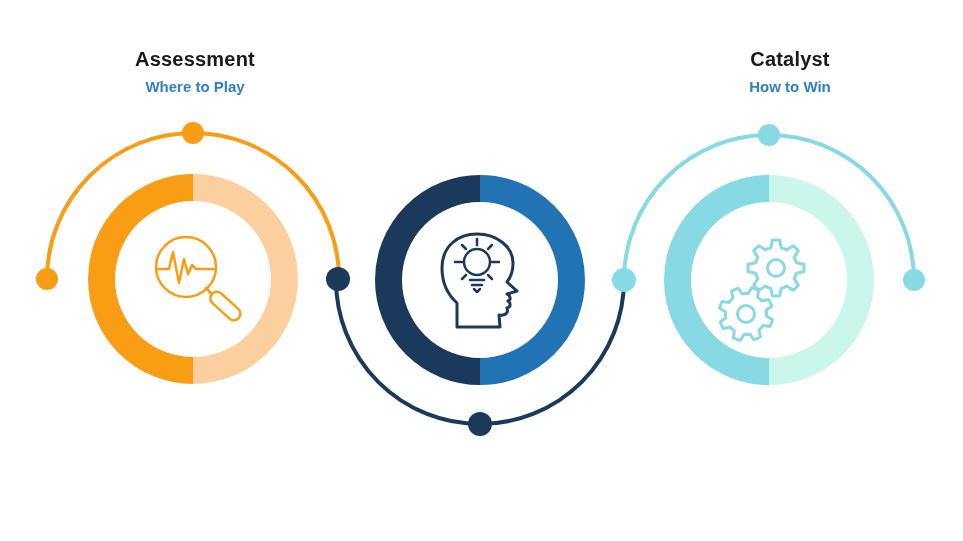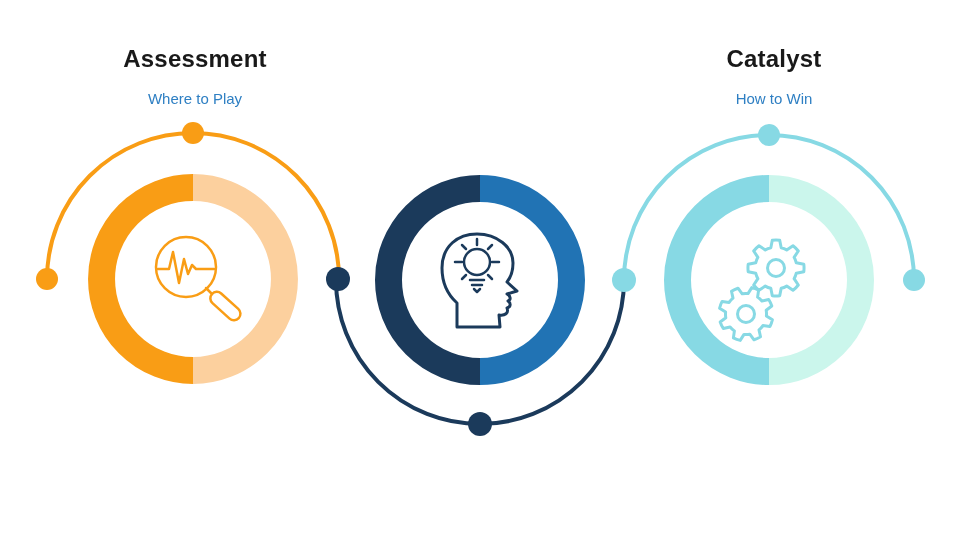--- a/index.html
+++ b/index.html
@@ -1,38 +1,38 @@
 <!DOCTYPE html>
 <html style="--background: #ffffff; --title-text: #191919; --subtitle-text: #2e7fc3; --orange: #F99D15; --orange-light: #FCD09E; --navy: #1B3A5B; --blue: #2173B4; --teal: #87D9E4; --teal-light: #CBF6EC;"><head>
 <meta charset="utf-8">
 <style>
   html,body{margin:0;padding:0;}
   body{background:var(--background,#fff);font-family:"Liberation Sans",sans-serif;}
   .canvas{position:relative;width:963px;height:541px;background:var(--background,#fff);overflow:hidden;}
   .canvas svg{position:absolute;left:0;top:0;}
   .label-block{position:absolute;transform:translateX(-50%);text-align:center;white-space:nowrap;}
-  .stage-title{font-size:24px;line-height:24px;font-weight:700;color:var(--title-text,#191919);letter-spacing:.2px;}
-  .stage-subtitle{margin-top:19px;font-size:15px;line-height:18px;font-weight:400;color:var(--subtitle-text,#2e7fc3);}
+  .stage-title{font-size:20px;line-height:24px;font-weight:700;color:var(--title-text,#191919);letter-spacing:.2px;}
+  .stage-subtitle{margin-top:7px;font-size:15px;line-height:18px;font-weight:700;color:var(--subtitle-text,#2e7fc3);}
   .arc{fill:none;stroke-width:4;stroke-linecap:round;}
   .ring{fill:none;stroke-width:27;}
   .icon-stroke{fill:none;stroke-width:2.5;stroke-linecap:round;stroke-linejoin:round;}
   .head-outline{fill:#fff;stroke:var(--navy);stroke-width:3;stroke-linecap:round;stroke-linejoin:round;}
   .gear{fill:#fff;stroke:var(--teal);stroke-width:3;stroke-linejoin:round;}
   .gear-hole{fill:#fff;stroke:var(--teal);stroke-width:3;}
 </style>
 </head>
 <body>
 
 <div class="canvas">
 
   <div class="label-block" style="left:195px;top:47px;">
     <div class="stage-title">Assessment</div>
     <div class="stage-subtitle">Where to Play</div>
   </div>
-  <div class="label-block" style="left:774px;top:47px;">
+  <div class="label-block" style="left:790px;top:47px;">
     <div class="stage-title">Catalyst</div>
     <div class="stage-subtitle">How to Win</div>
   </div>
 
   <svg width="963" height="541" viewBox="0 0 963 541">
 
     <g>
       <path class="arc" style="stroke:var(--orange)" d="M 47 279 A 146 146 0 0 1 339 279"></path>
       <path class="ring" style="stroke:var(--orange)" d="M 193 187.5 A 91.5 91.5 0 0 0 193 370.5"></path>
       <path class="ring" style="stroke:var(--orange-light)" d="M 193 187.5 A 91.5 91.5 0 0 1 193 370.5"></path>

